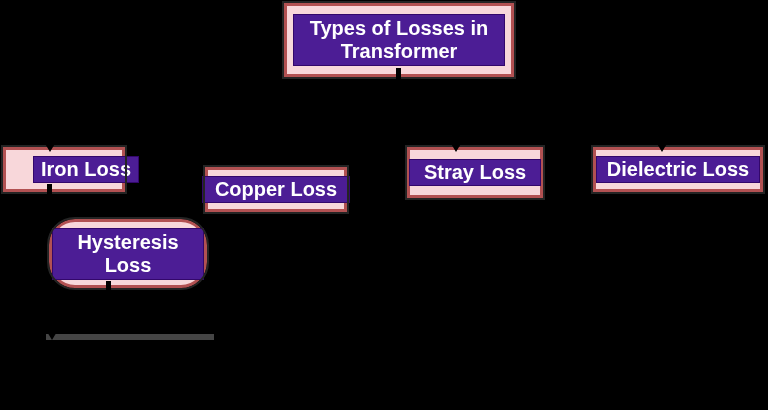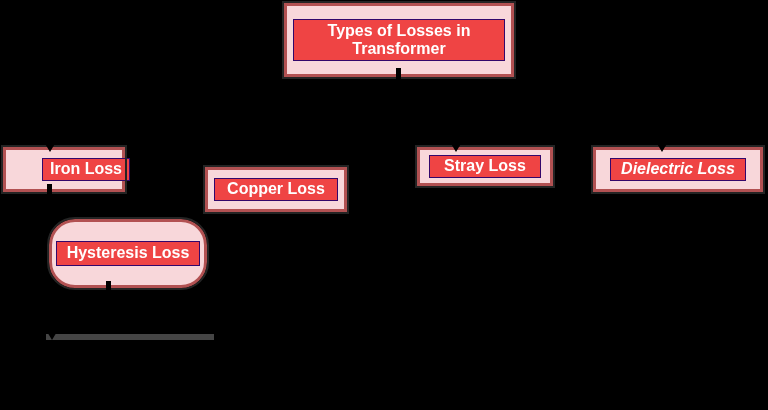--- a/index.html
+++ b/index.html
@@ -19,25 +19,25 @@
     position: absolute;
     box-sizing: border-box;
     background: #f8d7da;
     border: 3px solid #b25152;
     outline: 2px solid #242424;
     display: flex;
     align-items: center;
     justify-content: center;
   }
   .node-label {
-    background: #ef4444;
+    background: #4c1d95;
     border: 1px solid #33076b;
     color: #ffffff;
     font-weight: bold;
-    font-size: 16px;
+    font-size: 20px;
     line-height: 1.15;
     text-align: center;
     padding: 2px 10px;
   }
   .connector {
     position: absolute;
     background: #000000;
   }
   .arrowhead {
     position: absolute;
@@ -78,25 +78,25 @@
   </div>
 
   <div class="node" style="left:3px; top:147px; width:122px; height:45px;">
     <div class="node-label" style="padding:1px 7px; white-space:nowrap;margin-left:44px;">Iron Loss</div>
   </div>
 
   <div class="node" style="left:205px; top:147px; width:142px; height:45px;margin-top:20px;">
     <div class="node-label" style="padding:1px 12px; white-space:nowrap;">Copper Loss</div>
   </div>
 
-  <div class="node" style="left:417px; top:147px; width:136px; height:39px;">
+  <div class="node" style="left:407px; top:147px; width:136px; height:51px;">
     <div class="node-label" style="padding:1px 14px; white-space:nowrap;">Stray Loss</div>
   </div>
 
-  <div class="node" style="left:593px; top:147px; width:170px; height:45px;font-style:italic;">
+  <div class="node" style="left:593px; top:147px; width:170px; height:45px;">
     <div class="node-label" style="padding:1px 10px; white-space:nowrap;">Dielectric Loss</div>
   </div>
 
   <div class="node" style="left:49px; top:219px; width:158px; height:69px;border-radius:26px;">
     <div class="node-label" style="max-width:130px;">Hysteresis Loss</div>
   </div>
 
 
   <div class="stub" style="left:396px; top:68px; height:18px;"></div>
   <div class="arrowhead" style="left:44px; top:142px;"></div>

